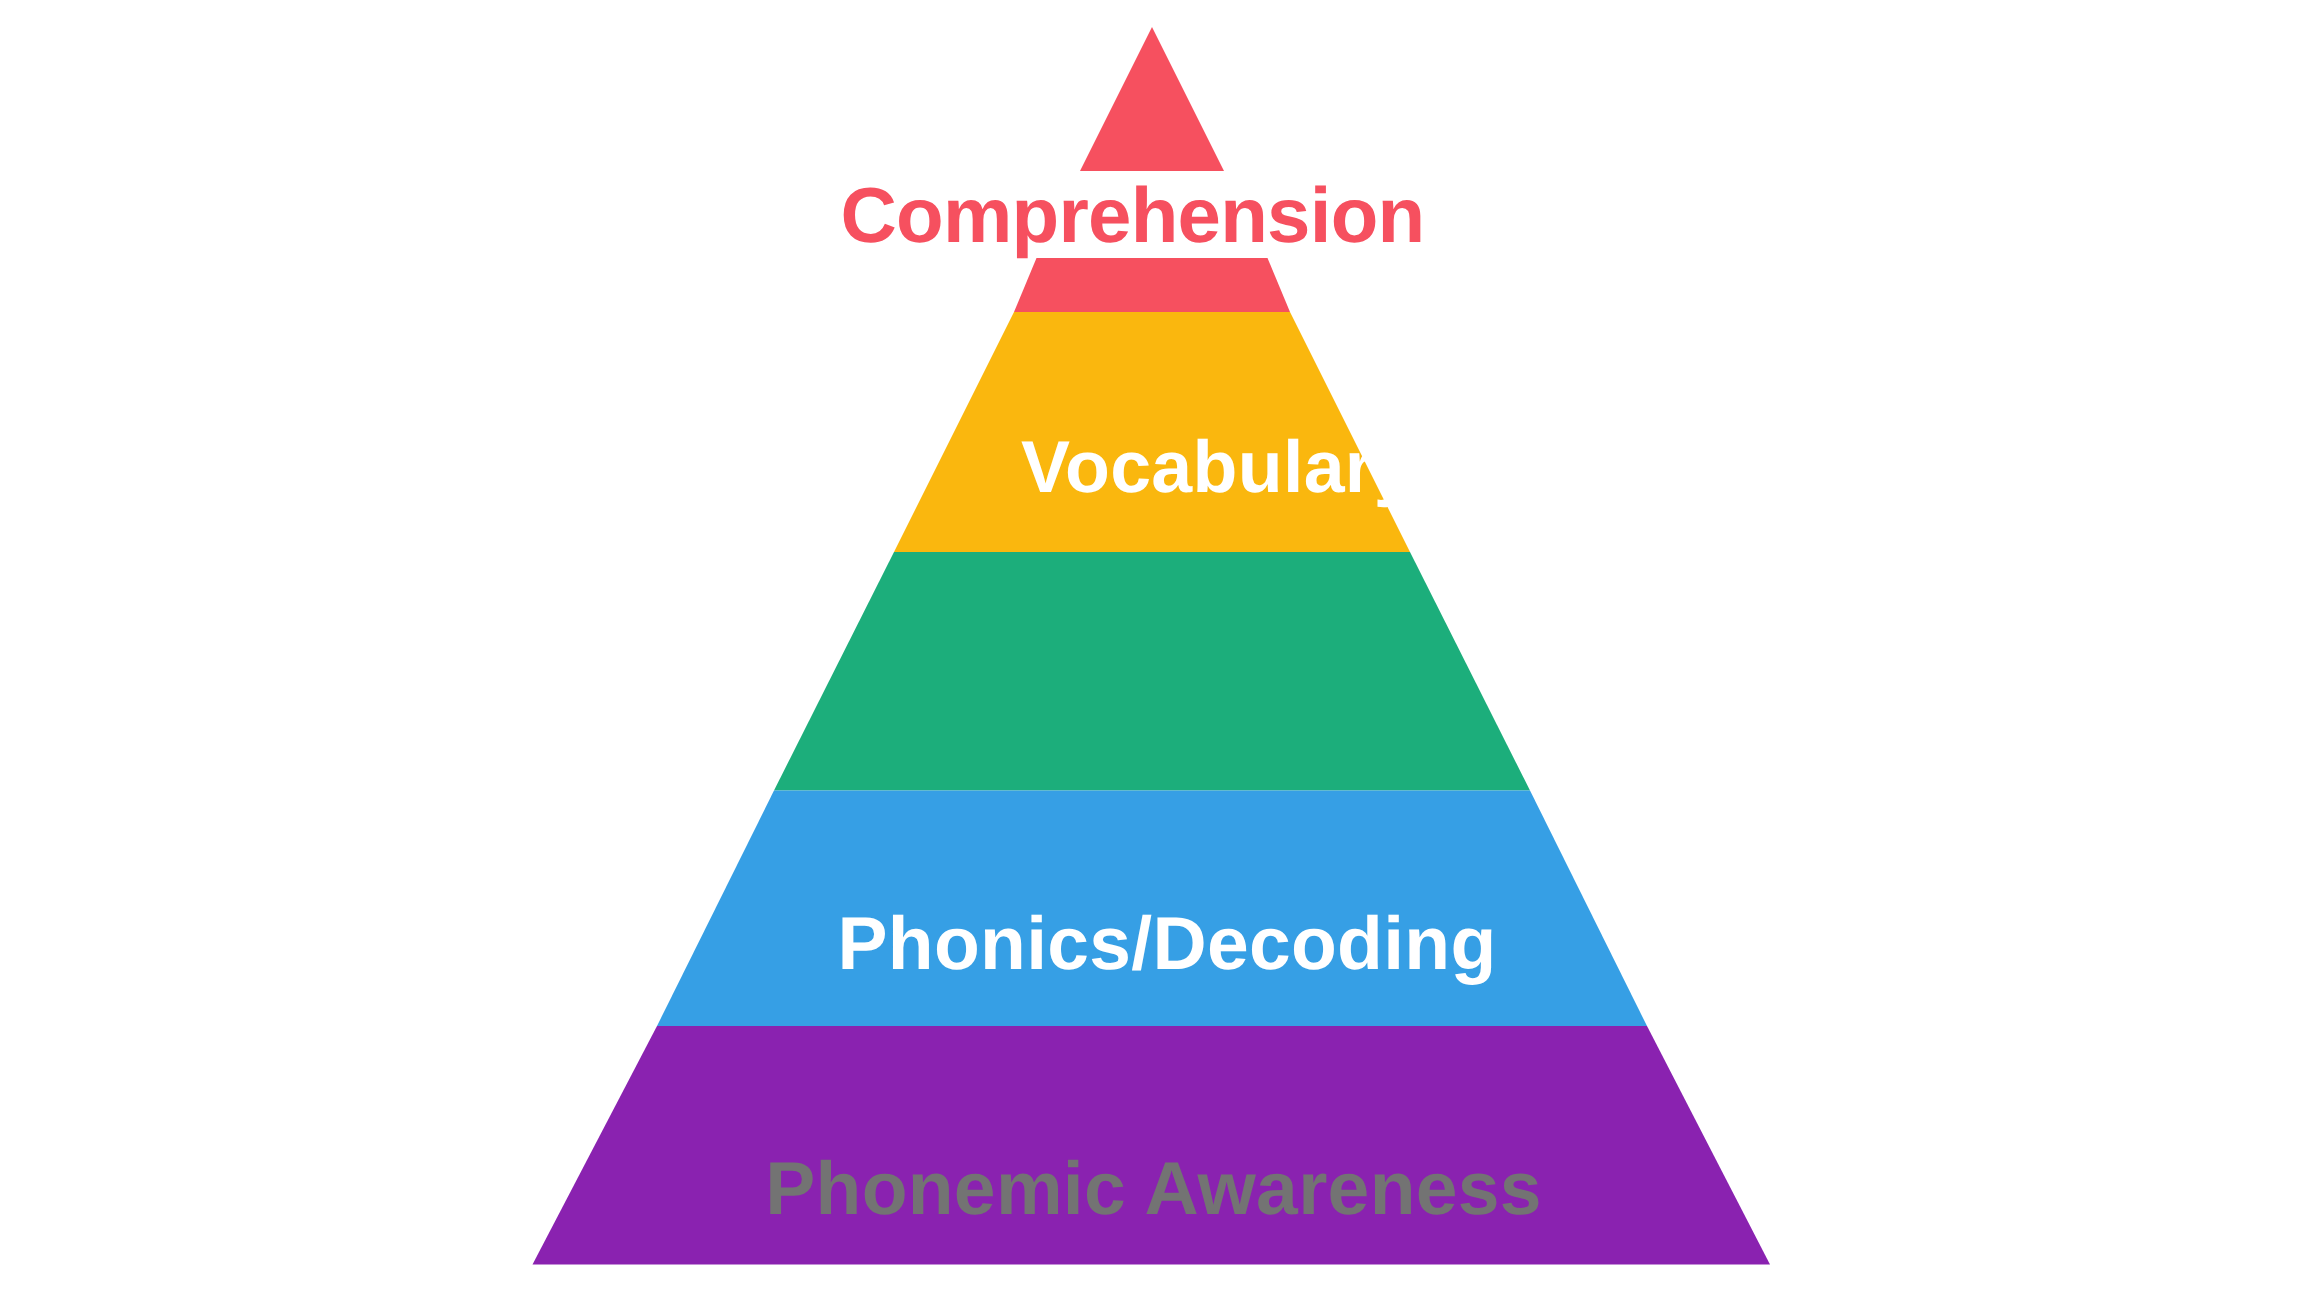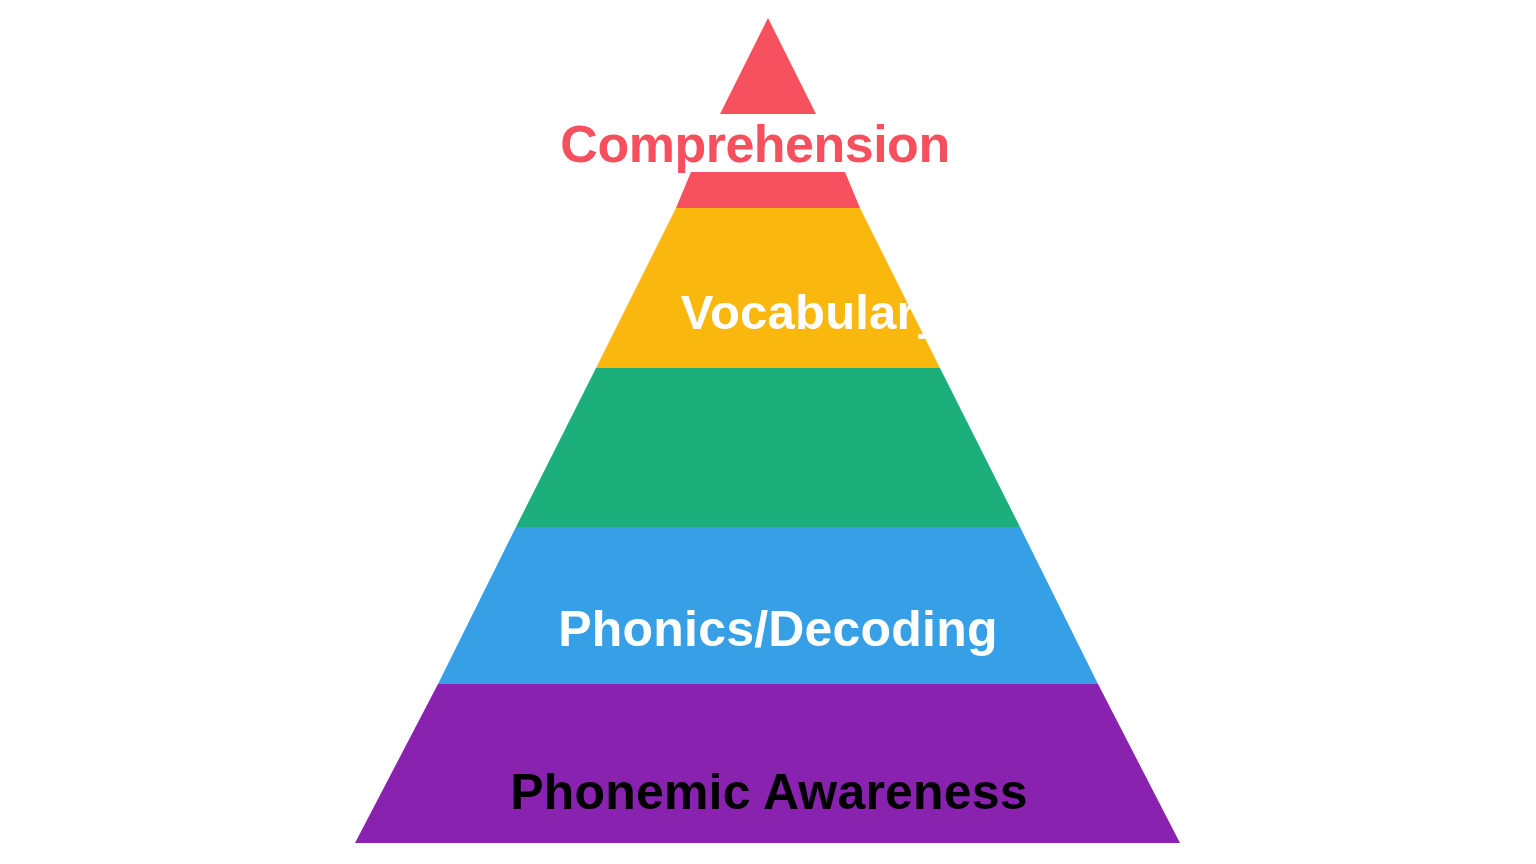--- a/index.html
+++ b/index.html
@@ -98,15 +98,15 @@
     <polygon id="seg-phonemic" points="438,684 1098,684 1180,843 355,843" fill="#8A22B0"></polygon>
   </svg>
 
   <div class="layer-label" id="label-comprehension" style="color: rgb(246, 80, 95);">Comprehension</div>
 
   <div class="layer-label label-white" id="label-vocabulary" style="color: rgb(255, 255, 255);">Vocabulary</div>
 
 
   <div class="layer-label label-white" id="label-phonics" style="color: rgb(255, 255, 255);">Phonics/Decoding</div>
 
-  <div class="layer-label label-white" id="label-phonemic" style="color: #000000;">Phonemic Awareness</div>
+  <div class="layer-label label-white" id="label-phonemic" style="color: #737373;">Phonemic Awareness</div>
 
 </div>
 
 </body></html>

